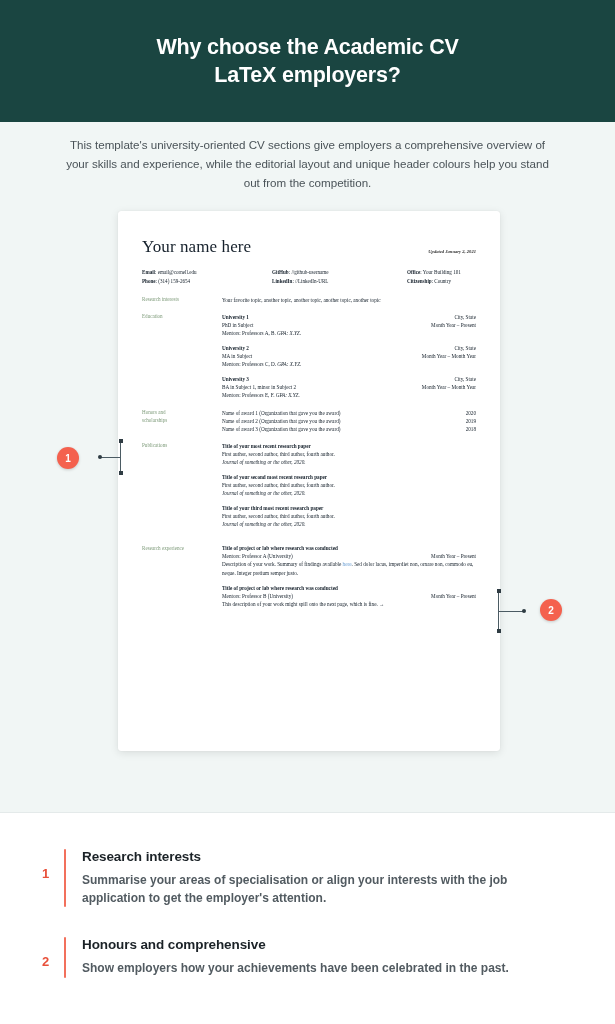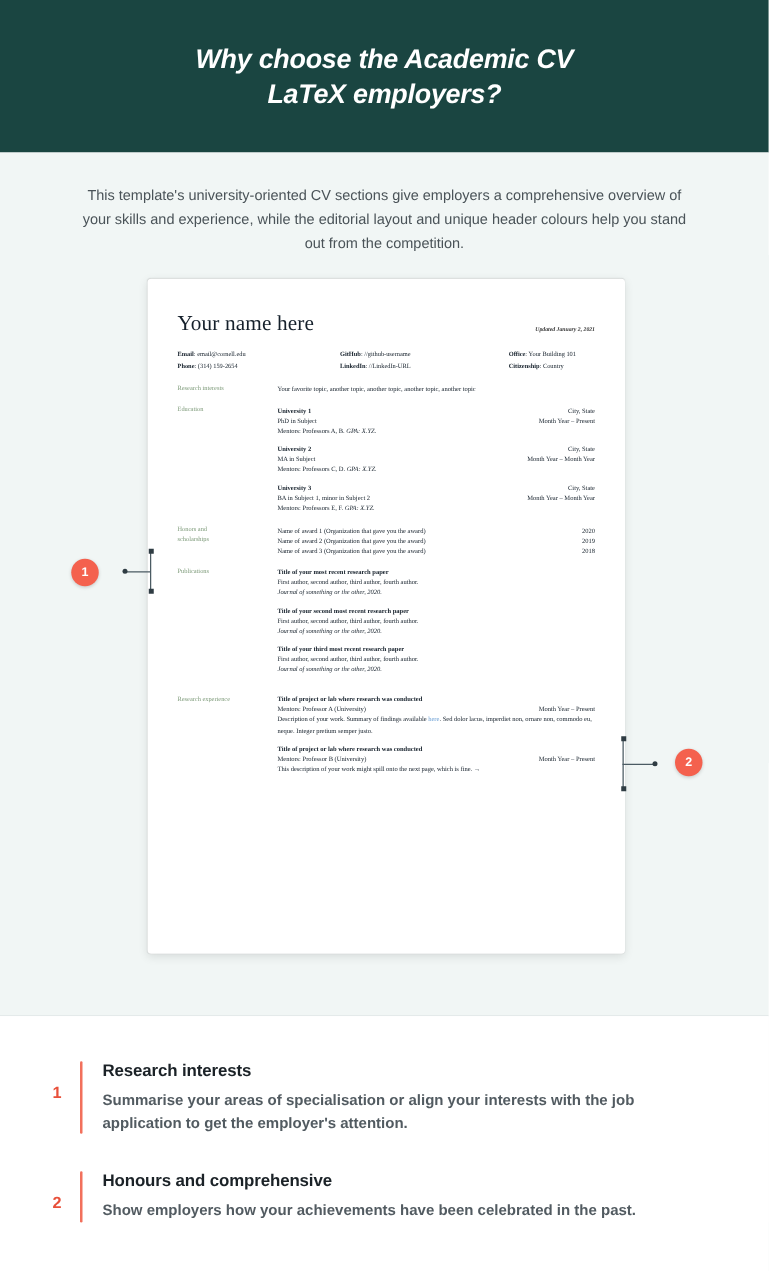--- a/index.html
+++ b/index.html
@@ -16,44 +16,43 @@
     background:#1A4541;
     height:122px;
     display:flex;align-items:center;justify-content:center;
     text-align:center;
   }
   .hero h1{
     margin:0;color:#ffffff;
     font-size:21.5px;line-height:1.32;font-weight:700;
     letter-spacing:-.2px;
     max-width:420px;
-    font-style:italic;
   }
 
   
   .mint{
     background:#F1F6F5;
-    padding-top:26px;
+    padding-top:14px;
     height:690px;
     box-sizing:border-box;
     position:relative;
   }
   .intro{
     margin:0 auto;
     width:490px;
     text-align:center;
     color:#4a5358;
     font-size:11.6px;
     line-height:1.62;
   }
 
   
   .cv-card{
     position:absolute;
-    left:118px;top:101px;
+    left:118px;top:89px;
     width:382px;height:540px;
     background:#fff;
     border-radius:3px;
     box-shadow:0 2px 8px rgba(0,0,0,.10), 0 0 1px rgba(0,0,0,.12);
     box-sizing:border-box;
     padding:26px 24px 10px 24px;
     overflow:hidden;
     font-family:"Liberation Serif", serif;
     color:#15202b;
   }

